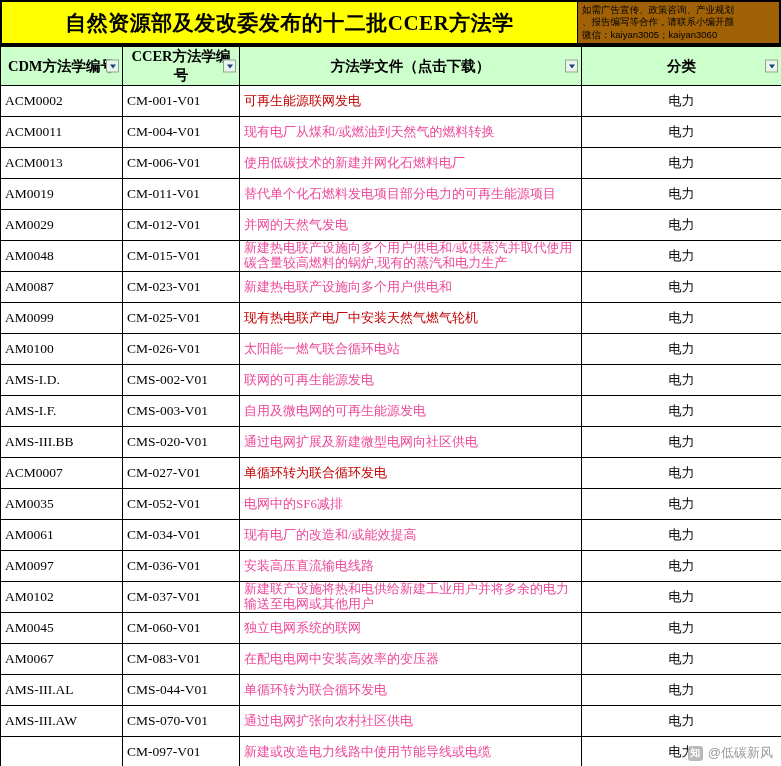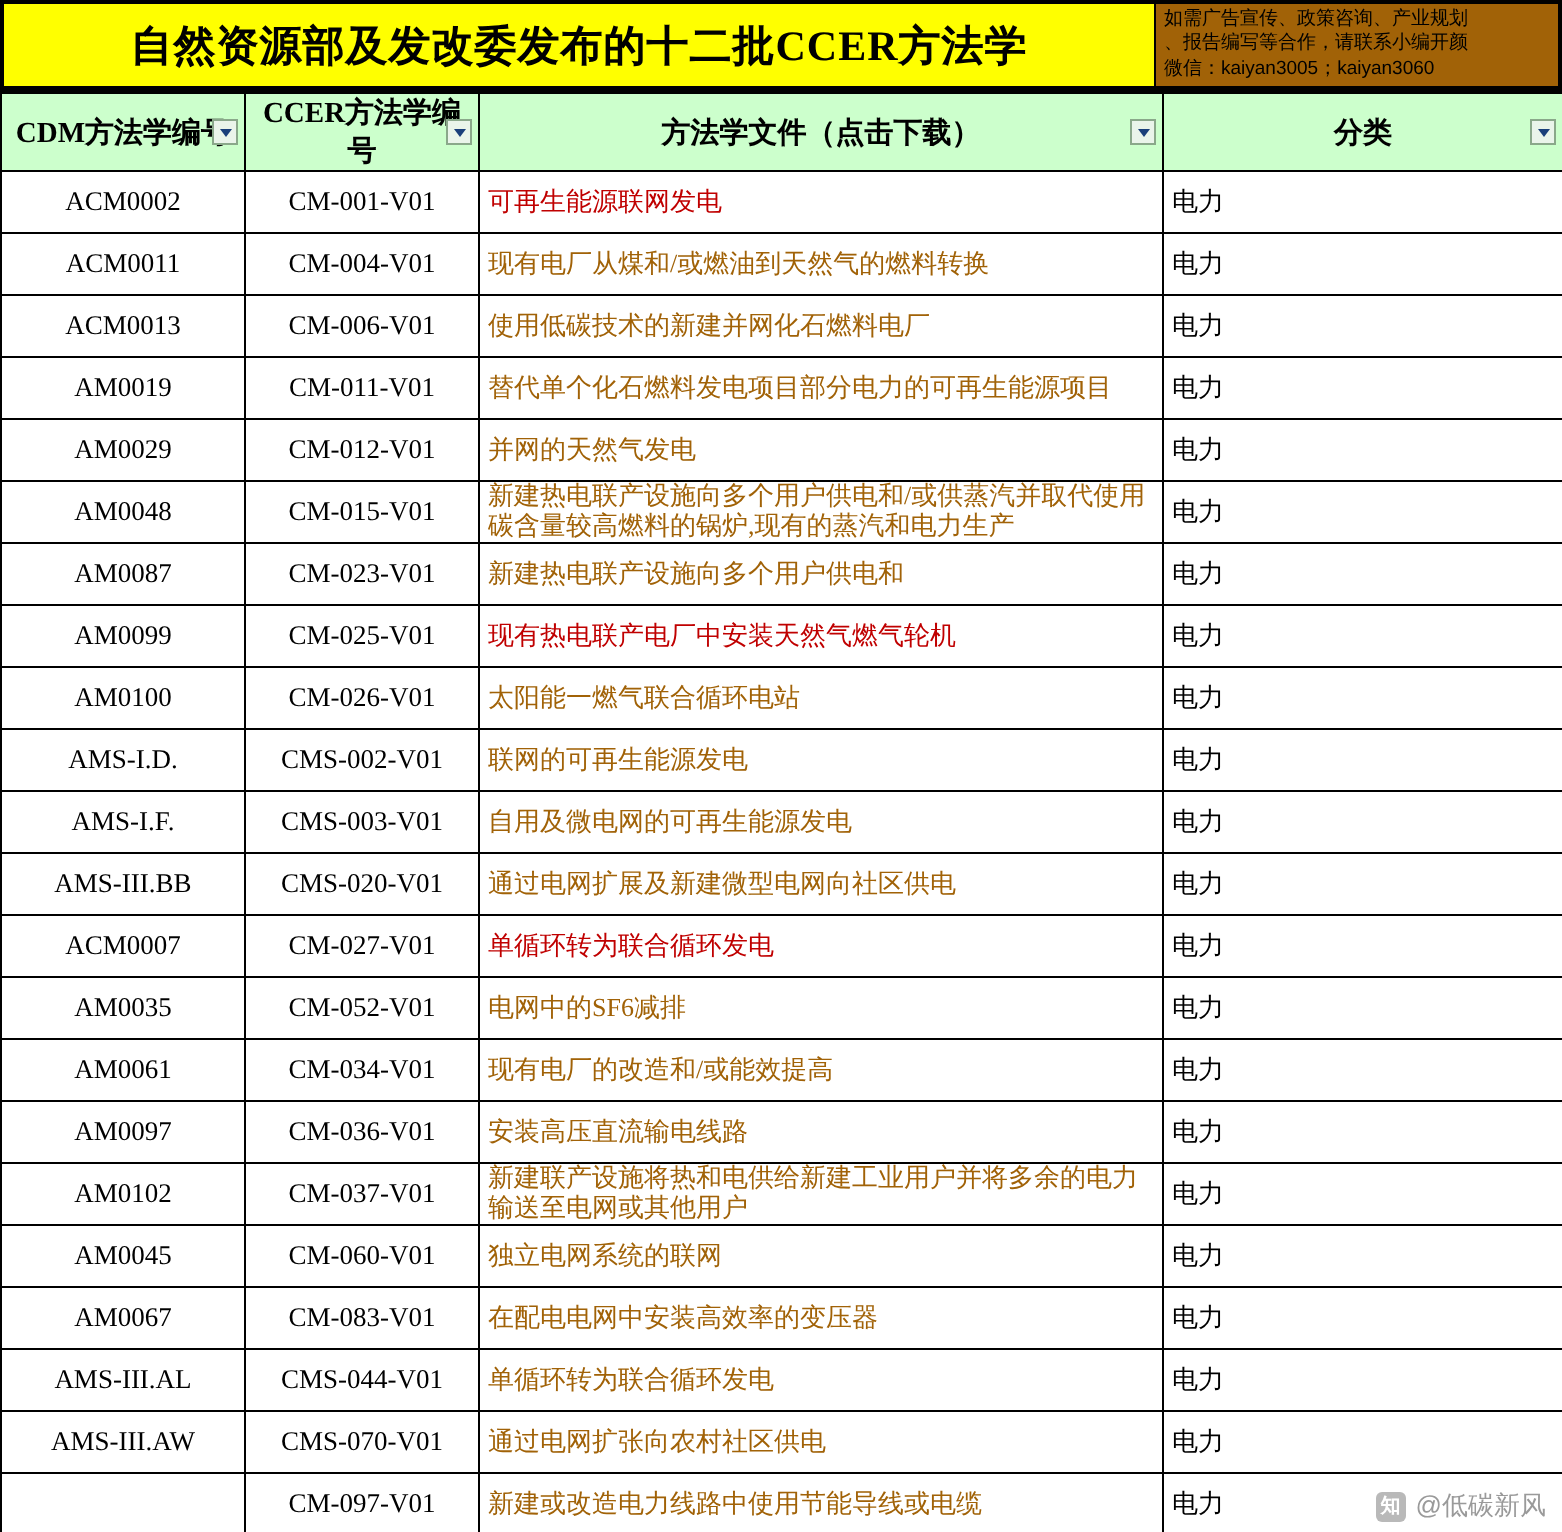--- a/index.html
+++ b/index.html
@@ -89,35 +89,35 @@
   tbody td{
     border:1px solid #000;
     height:30px;
     font-size:13px;
     color:#000;
     padding:0 4px;
     overflow:hidden;
     white-space:nowrap;
   }
   td.code{
-    text-align:center;
+    text-align:left;
     font-family:"Liberation Serif","DejaVu Serif",serif;
     font-size:13.5px;
   }
   td.doc{
     text-align:left;
-    color:#a16207;
+    color:#ec4899;
     font-family:"Liberation Sans","DejaVu Sans",sans-serif;
     font-size:13px;
     white-space:normal;
     line-height:1.15;
   }
   td.doc.red{color:#c00000;}
   td.cat{
-    text-align:left;
+    text-align:center;
     font-family:"Liberation Sans","DejaVu Sans",sans-serif;
     font-size:13px;
     color:#000;
   }
   .wrap2{
     display:block;
     max-height:30px;
     overflow:hidden;
     font-family:Liberation Serif, serif;
   }

